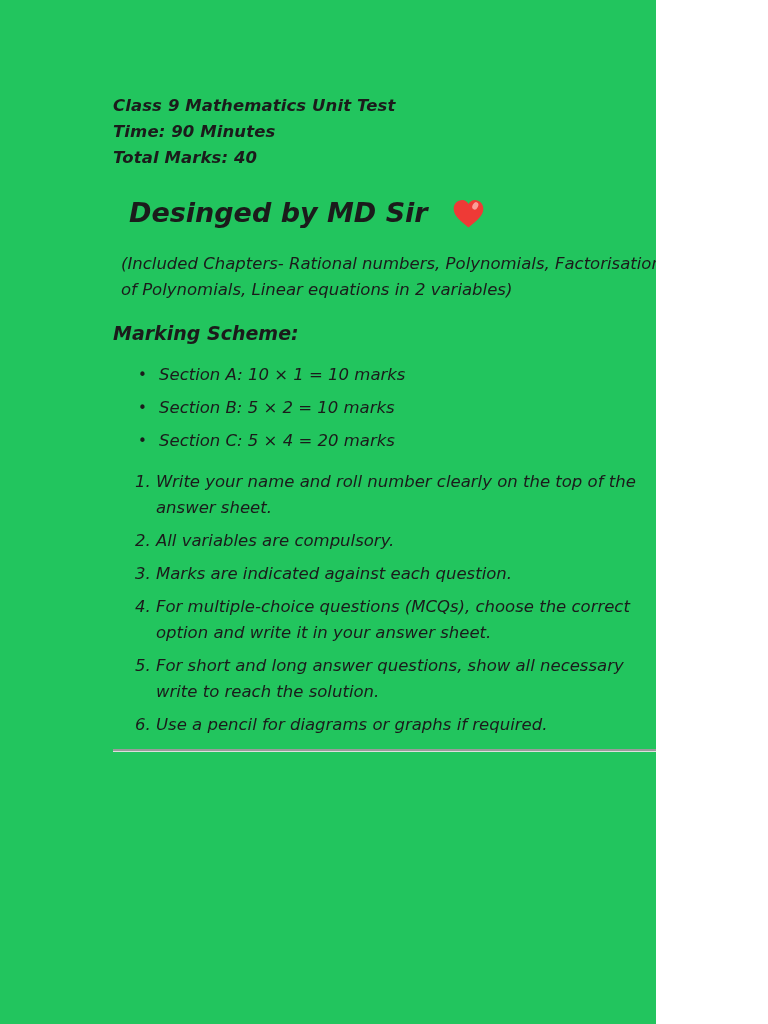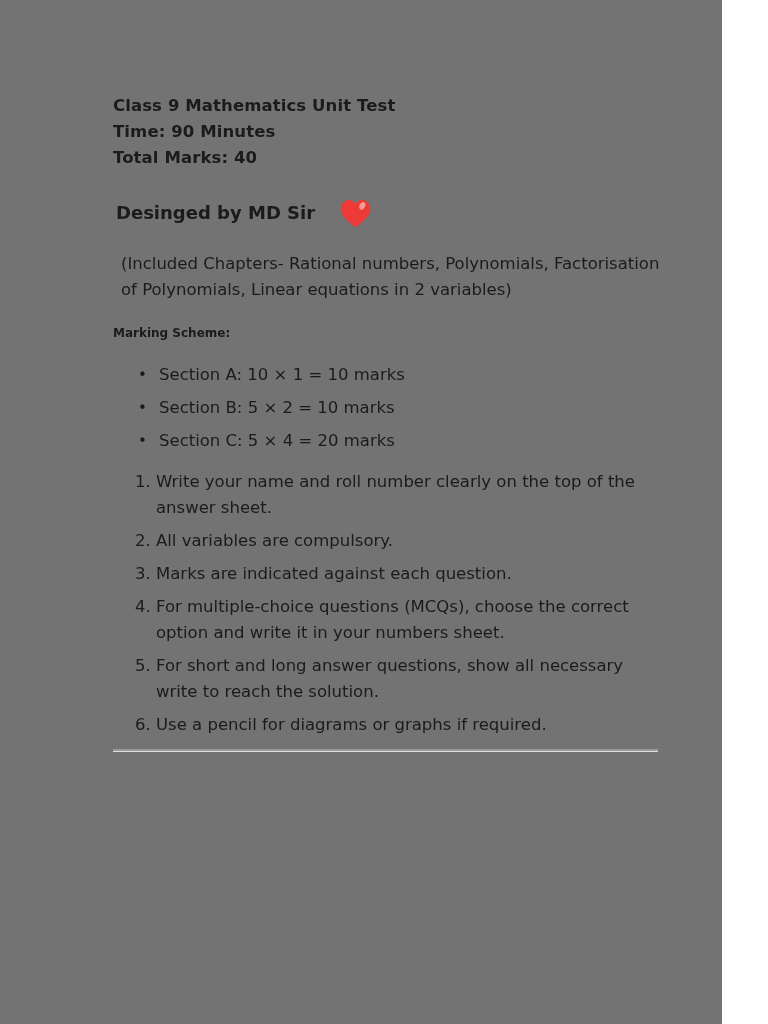--- a/index.html
+++ b/index.html
@@ -2,63 +2,64 @@
 <html><head>
 <meta charset="utf-8">
 <style>
   html, body {
     margin: 0;
     padding: 0;
     background: #ffffff;
   }
   .page {
     position: relative;
-    width: 722px;
+    width: 656px;
     height: 1024px;
-    background: #737373;
+    background: #22c55e;
     overflow: hidden;
     font-family: "DejaVu Sans", sans-serif;
     color: #1b1b1b;
+    font-style: italic;
   }
   .content {
     position: absolute;
     left: 113px;
     top: 93px;
     width: 560px;
   }
   .doc-header {
     font-size: 16.5px;
     font-weight: 700;
     line-height: 26px;
     letter-spacing: 0.1px;
   }
   .designer {
-    margin: 26px 0 0 3px;
-    font-size: 18px;
+    margin: 26px 0 0 16px;
+    font-size: 27px;
     font-weight: 700;
     display: flex;
     align-items: center;
     gap: 24px;
     line-height: 32px;
   }
   .heart {
     width: 33px;
     height: 31px;
     flex: 0 0 auto;
   }
   .chapters {
     margin: 22px 0 0 8px;
     font-size: 16.5px;
     font-weight: 400;
     line-height: 26px;
     max-width: 558px;
   }
   .scheme-heading {
     margin: 17px 0 16px 0;
-    font-size: 12px;
+    font-size: 19px;
     font-weight: 700;
     line-height: 26px;
   }
   .bullet-list {
     margin: 14px 0 0 0;
     padding: 0;
     list-style: none;
   }
   .bullet-row {
     display: flex;
@@ -154,21 +155,21 @@
       <li class="numbered-row">
         <span class="num">2.</span>
         <span class="txt">All variables are compulsory.</span>
       </li>
       <li class="numbered-row">
         <span class="num">3.</span>
         <span class="txt">Marks are indicated against each question.</span>
       </li>
       <li class="numbered-row">
         <span class="num">4.</span>
-        <span class="txt">For multiple-choice questions (MCQs), choose the correct option and write it in your numbers sheet.</span>
+        <span class="txt">For multiple-choice questions (MCQs), choose the correct option and write it in your answer sheet.</span>
       </li>
       <li class="numbered-row">
         <span class="num">5.</span>
         <span class="txt">For short and long answer questions, show all necessary write to reach the solution.</span>
       </li>
       <li class="numbered-row">
         <span class="num">6.</span>
         <span class="txt">Use a pencil for diagrams or graphs if required.</span>
       </li>
     </ol>

